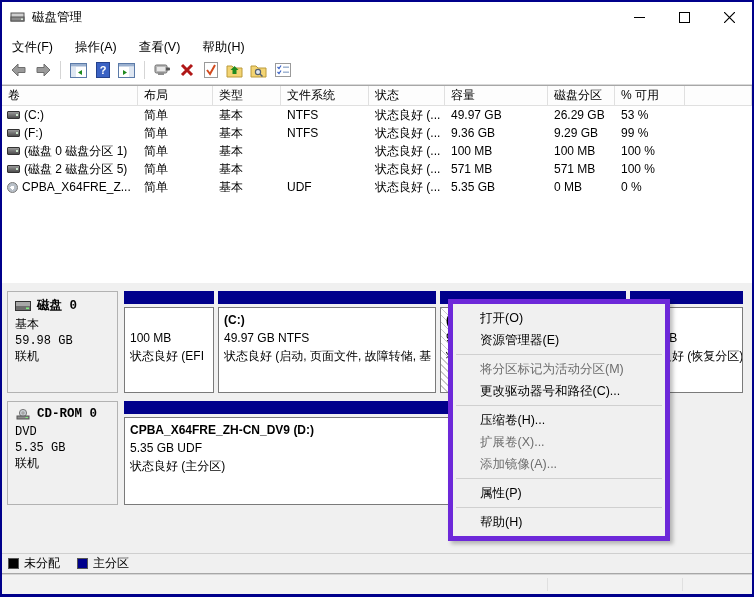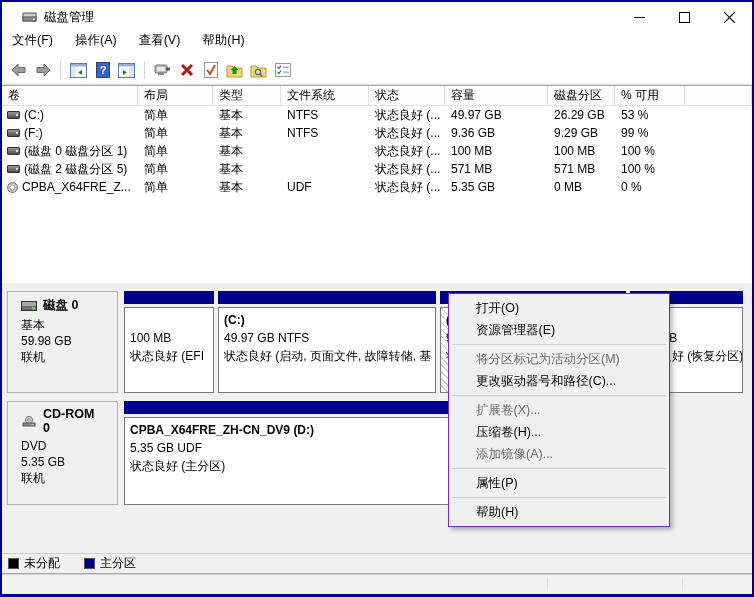--- a/index.html
+++ b/index.html
@@ -4,28 +4,28 @@
 <style>
   * { margin:0; padding:0; box-sizing:border-box; }
   html,body { width:754px; height:597px; }
   body { font-family:"Liberation Sans","DejaVu Sans",sans-serif; font-size:12px; color:#000; }
 
   .window { width:754px; height:597px; background:#fff;
     border:2px solid var(--navy,#00008B); border-bottom-width:3px;
     display:flex; flex-direction:column; overflow:hidden; }
 
   
-  .titlebar { height:30px; display:flex; align-items:center; padding-left:20px; background:#fff; flex:0 0 auto; }
+  .titlebar { height:30px; display:flex; align-items:center; padding-left:8px; background:#fff; flex:0 0 auto; }
   .titlebar .app-icon { width:16px; height:16px; margin-right:6px; }
   .title-text { font-size:12.5px; }
   .win-controls { margin-left:auto; display:flex; height:30px; }
   .win-btn { width:45px; height:30px; display:flex; align-items:center; justify-content:center; cursor:default; }
 
   
-  .menubar { height:24px; display:flex; align-items:flex-start; gap:22px; padding:0 10px; background:#fff; flex:0 0 auto; }
+  .menubar { height:24px; display:flex; align-items:flex-end; gap:22px; padding:0 10px; background:#fff; flex:0 0 auto; }
   .menu-item { font-size:12.5px; }
 
   
   .toolbar { height:29px; display:flex; align-items:center; gap:7px; padding:0 8px; background:#fff;
     border-bottom:1px solid #d9d9d9; flex:0 0 auto; }
   .tb-sep { width:1px; height:18px; background:#d5d5d5; margin:0 2px; }
   .tb-icon { width:17px; height:17px; display:flex; align-items:center; justify-content:center; }
 
   
   .client { flex:1 1 auto; border:1px solid #a7a7a7; border-left:none; border-right:none;
@@ -45,44 +45,44 @@
     border-radius:1px; flex:0 0 auto; position:relative; }
   .drive-ico:after { content:""; position:absolute; right:1px; top:2px; width:2px; height:2px; background:#cfe8cf; }
   .cd-ico { width:11px; height:11px; border-radius:50%; background:radial-gradient(circle,#fff 0 2px,#b9c0c8 2px 5px,#8d949c 5px); border:1px solid #777; flex:0 0 auto; }
 
   
   .graph-pane { flex:1 1 auto; position:relative; background:#f0f0f0; }
   .disk-strip { position:absolute; left:4px; right:4px; }
   .disk-strip.d0 { top:6px; height:106px; }
   .disk-strip.d1 { top:116px; height:108px; }
   .disk-head { position:absolute; left:1px; top:2px; bottom:2px; width:111px; background:#f0f0f0;
-    border:1px solid #b2b2b2; padding:5px 13px; }
+    border:1px solid #b2b2b2; padding:5px 7px;font-family:Liberation Mono, monospace; }
   .disk-head .dh-title { display:flex; align-items:center; gap:6px; font-weight:bold; font-size:12.5px; margin-bottom:3px; }
   .dh-line { font-size:12px; line-height:16px; }
   .part-area { position:absolute; left:118px; top:0; bottom:0; right:0; }
   .part { position:absolute; top:2px; bottom:0; }
   .part-bar { height:13px; background:var(--navy,#00008B); }
   .part-body { position:absolute; top:16px; left:0; right:0; bottom:2px; background:#fff;
     border:1px solid #7a7a7a; padding:3px 5px; overflow:hidden; white-space:nowrap; }
   .part-body .l1 { font-weight:bold; font-size:12px; line-height:18px; min-height:18px; }
   .part-body .l2, .part-body .l3 { font-size:12px; line-height:18px; }
   .part-body.hatched { background:
       repeating-linear-gradient(45deg, #ffffff 0 4px, #c9c9c9 4px 5px); }
 
   
   .legend-bar { height:20px; flex:0 0 auto; border-top:1px solid #cfcfcf; background:#f0f0f0;
-    display:flex; align-items:center; gap:24px; padding-left:6px; }
+    display:flex; align-items:center; gap:17px; padding-left:6px; }
   .legend-item { display:flex; align-items:center; gap:5px; }
   .legend-swatch { width:11px; height:11px; border:1px solid #555; }
   .statusbar { height:20px; flex:0 0 auto; background:#f2f2f2; border-top:1px solid #d5d5d5; position:relative; }
   .status-div { position:absolute; top:3px; bottom:3px; width:1px; background:#e0e0e0; }
 
   
-  .ctx-menu { position:absolute; left:448px; top:293px; width:222px; z-index:20;
-    background:var(--menu-bg,#f0f0f0); border:1px solid #6d28d9; padding:3px 1px;
+  .ctx-menu { position:absolute; left:448px; top:299px; width:222px; z-index:20;
+    background:var(--menu-bg,#f0f0f0); border:5px solid #6d28d9; padding:3px 1px;
     box-shadow:3px 3px 4px rgba(0,0,0,0.25); }
   .ctx-item { height:22px; line-height:22px; padding-left:26px; font-size:12.5px; white-space:nowrap; }
   .ctx-item.disabled { color:var(--disabled,#6D6D6D); }
   .ctx-sep { height:1px; background:#d0d0d0; margin:3px 2px; }
   .annot-box { display:inline-block; border:2px dashed var(--annotation,#C8821D);
     padding:0 12px 0 4px; margin-left:-5px; line-height:18px; }
 
   svg { display:block; }
 </style>
 </head>
@@ -392,20 +392,20 @@
   </div>
 </div>
 
 <div class="ctx-menu">
   <div class="ctx-item">打开(O)</div>
   <div class="ctx-item">资源管理器(E)</div>
   <div class="ctx-sep"></div>
   <div class="ctx-item disabled">将分区标记为活动分区(M)</div>
   <div class="ctx-item">更改驱动器号和路径(C)...</div>
   <div class="ctx-sep"></div>
+  <div class="ctx-item">压缩卷(H)...</div>
   <div class="ctx-item disabled">扩展卷(X)...</div>
-  <div class="ctx-item">压缩卷(H)...</div>
   <div class="ctx-item disabled">添加镜像(A)...</div>
   <div class="ctx-sep"></div>
   <div class="ctx-item">属性(P)</div>
   <div class="ctx-sep"></div>
   <div class="ctx-item">帮助(H)</div>
 </div>
 
 </body></html>

